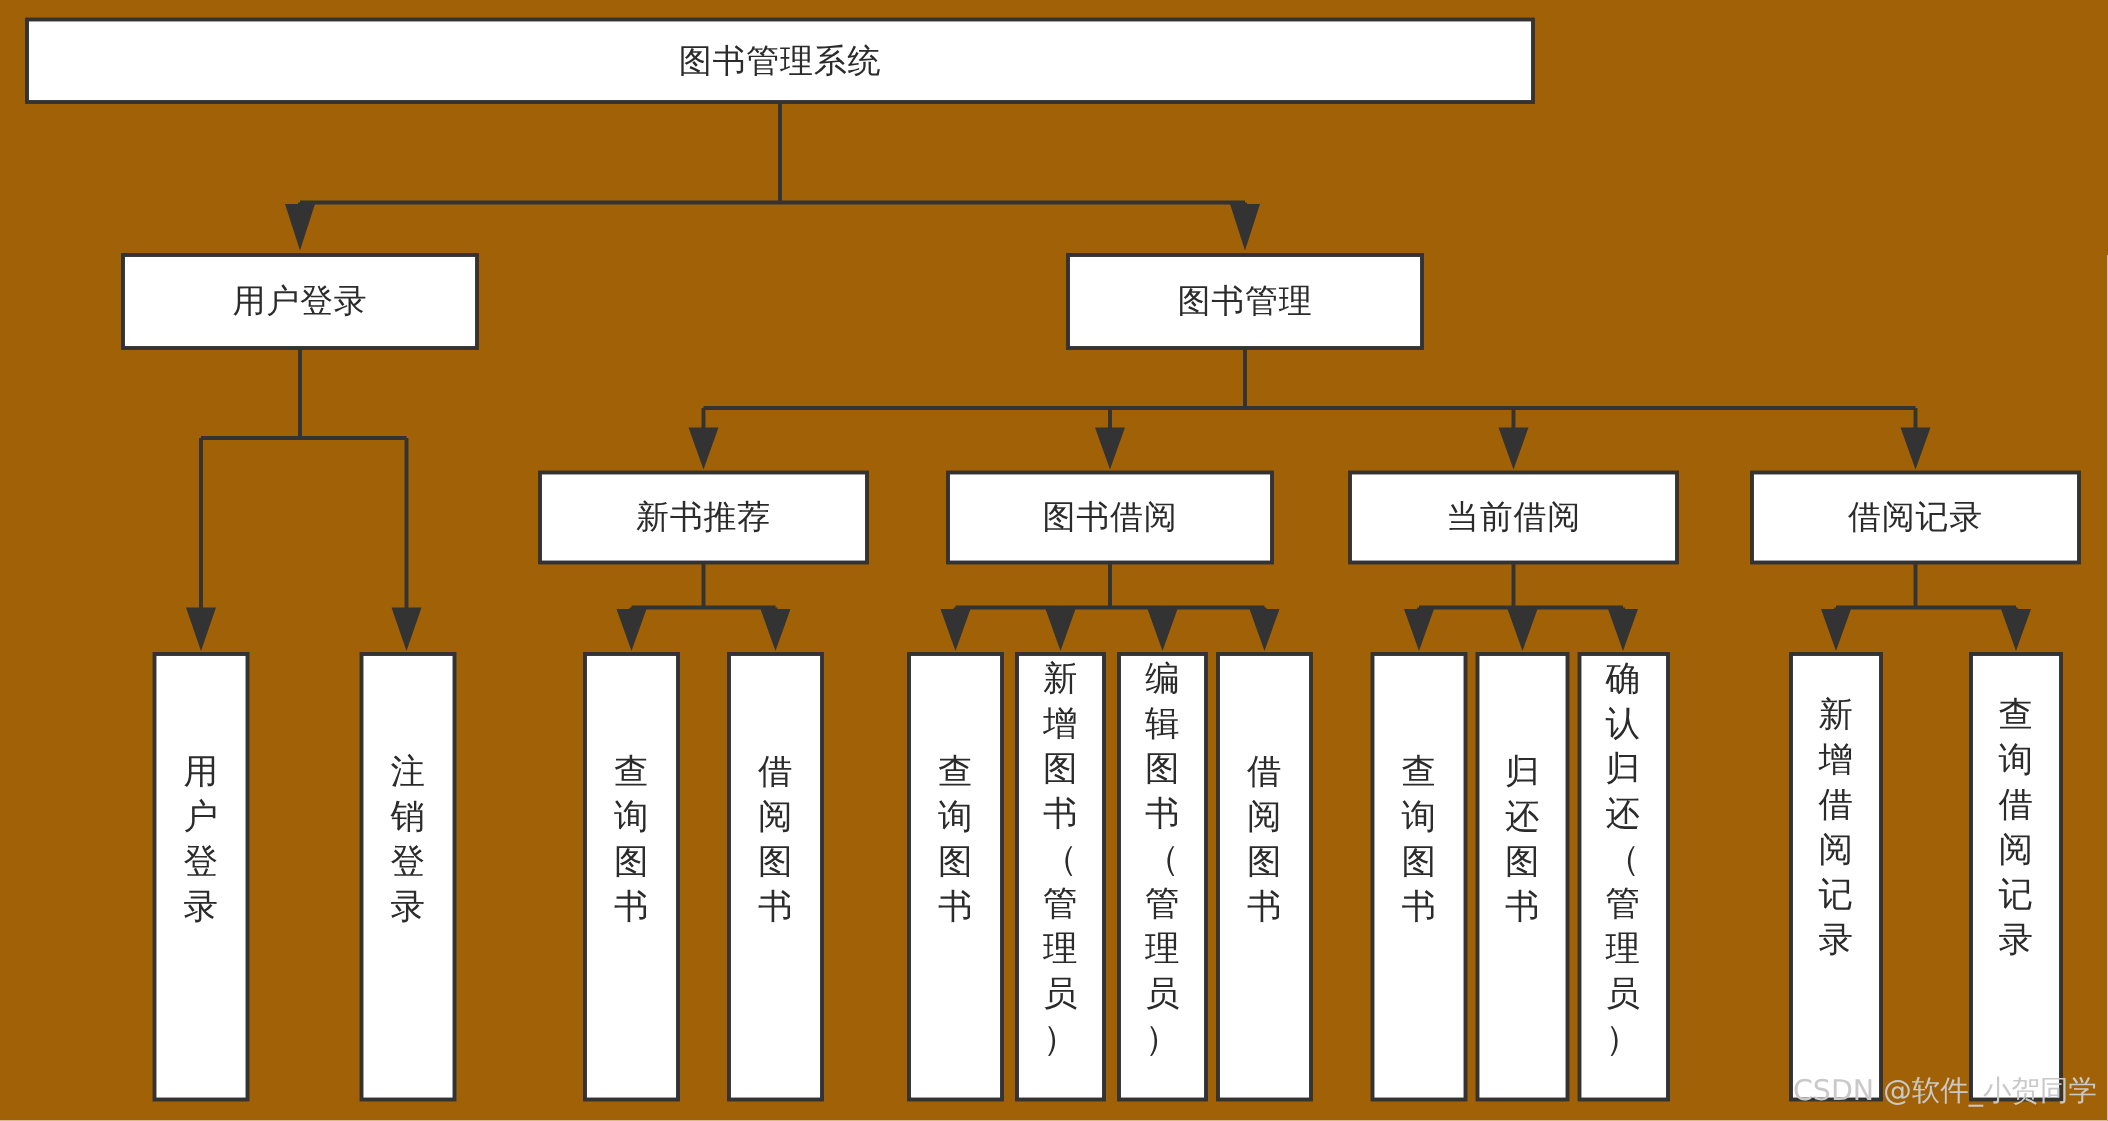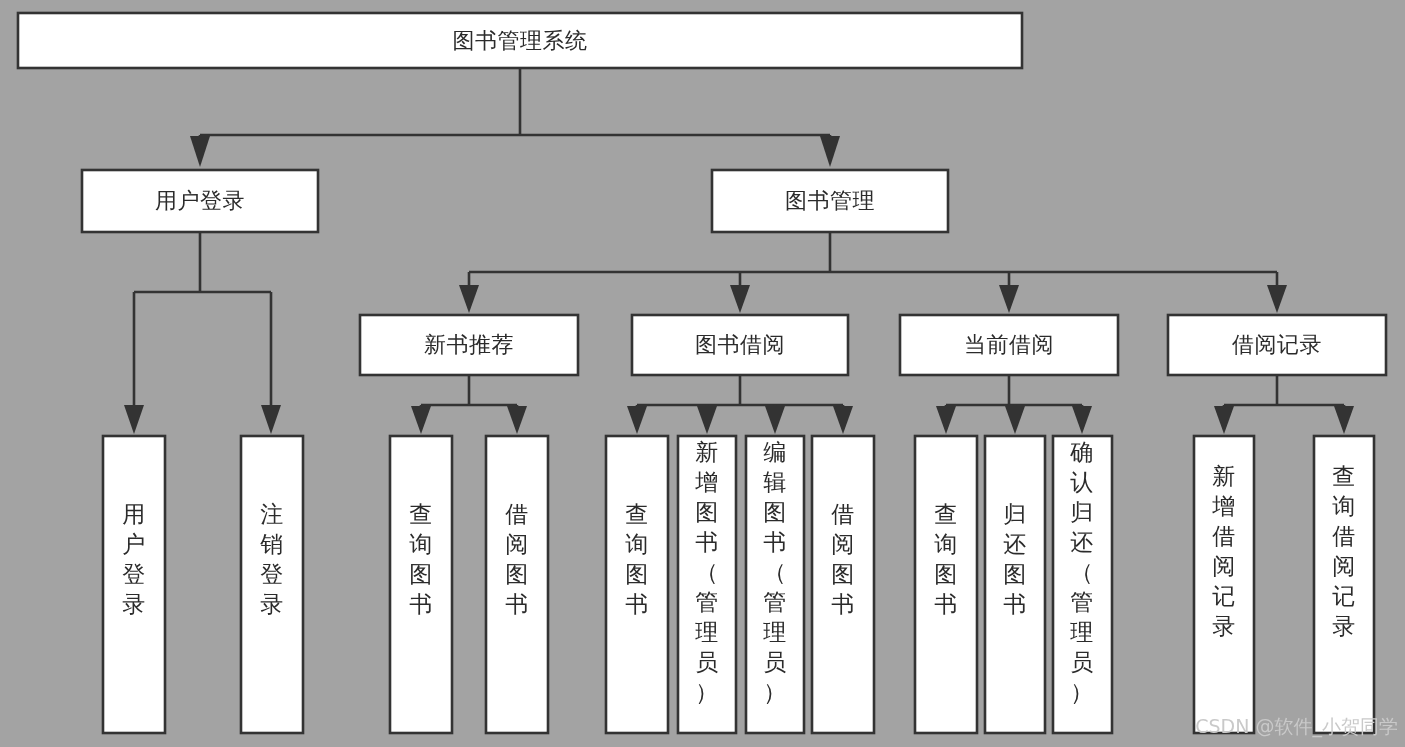--- a/index.html
+++ b/index.html
@@ -11,21 +11,21 @@
   body {
     width: 1405px;
     height: 747px;
     overflow: hidden;
     font-family: "DejaVu Sans", "Liberation Sans", sans-serif;
   }
   #diagram-root {
     position: relative;
     width: 1405px;
     height: 747px;
-    background: #a3a3a3;
+    background: #a16207;
   }
   svg#tree-svg {
     display: block;
     width: 1405px;
     height: 747px;
   }
   .node-rect {
     fill: #ffffff;
     stroke: #333333;
     stroke-width: 2.6;

